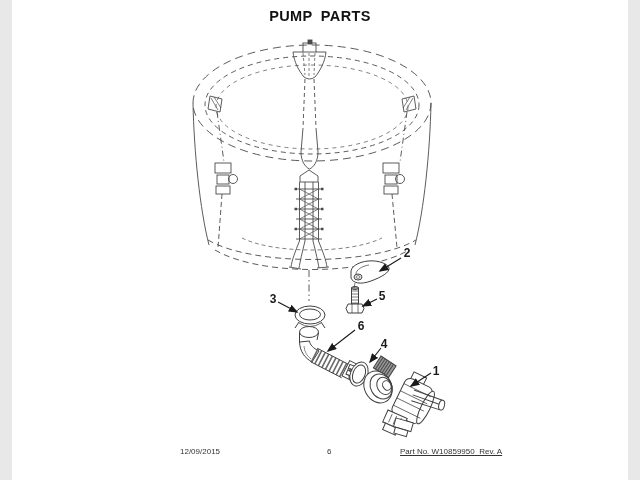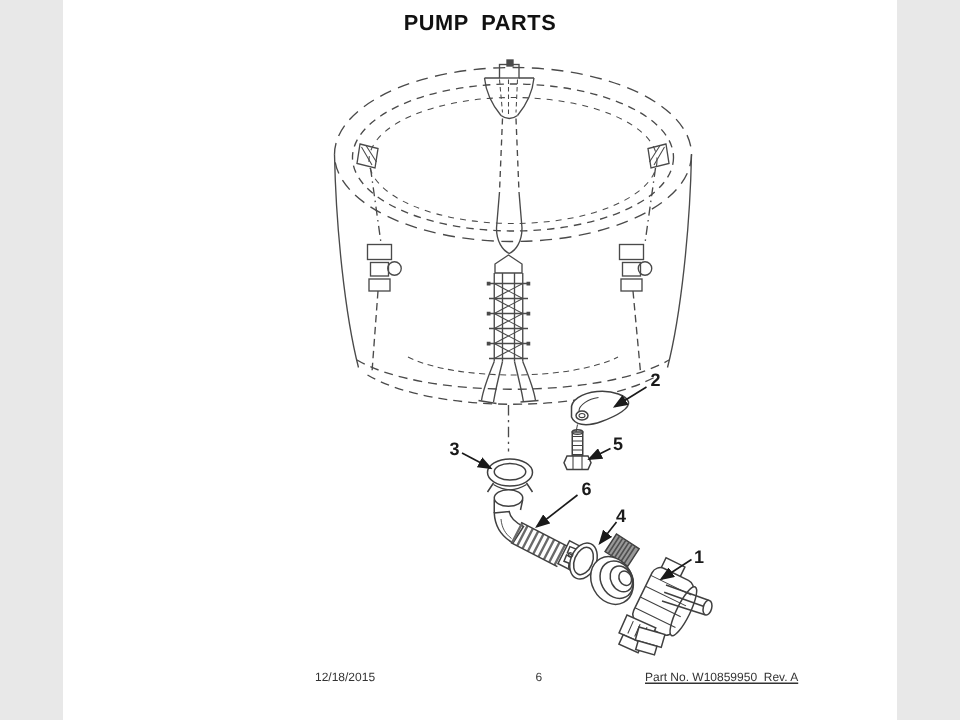--- a/index.html
+++ b/index.html
@@ -1,17 +1,17 @@
 <!DOCTYPE html>
 <html><head>
 <meta charset="utf-8">
 <style>
   html,body{margin:0;padding:0;background:#e8e8e8;}
   .page{
-    position:relative;width:556px;height:480px;background:#ffffff;
+    position:relative;width:616px;height:480px;background:#ffffff;
     font-family:"Liberation Sans",sans-serif;overflow:hidden;margin:0 auto;
   }
   .title{
     position:absolute;top:8px;left:0;width:100%;text-align:center;
     font-size:14.5px;font-weight:bold;color:#111;letter-spacing:.4px;word-spacing:4px;
   }
   .diagram-svg{position:absolute;left:0;top:0;width:640px;height:480px;}
   .footer-item{
     position:absolute;top:447px;font-size:8px;color:#333;white-space:pre;
   }
@@ -207,17 +207,17 @@
     <g>
       <line class="callout-line" x1="365" y1="299" x2="351" y2="306" marker-end="url(#arw)"></line>
       <text class="callout-num" x="370" y="300" text-anchor="middle">5</text>
     </g>
     <g>
       <line class="callout-line" x1="343" y1="330" x2="316" y2="351" marker-end="url(#arw)"></line>
       <text class="callout-num" x="349" y="330" text-anchor="middle">6</text>
     </g>
   </svg>
 
-  <div class="footer-item footer-date">12/18/2015</div>
+  <div class="footer-item footer-date">12/09/2015</div>
   <div class="footer-item footer-page">6</div>
   <div class="footer-item footer-partno">Part No. W10859950  Rev. A</div>
 
 </div>
 
 </body></html>

